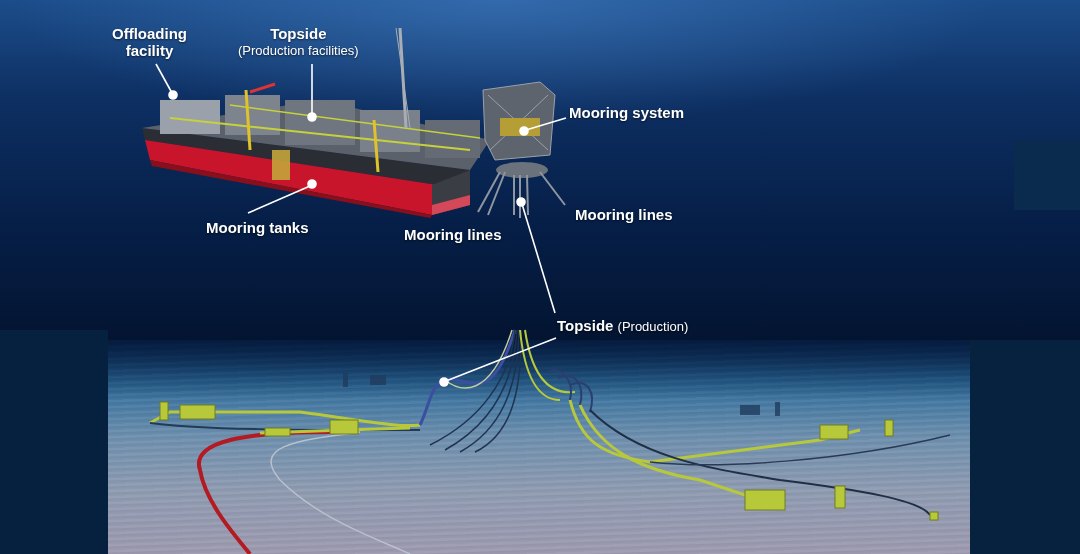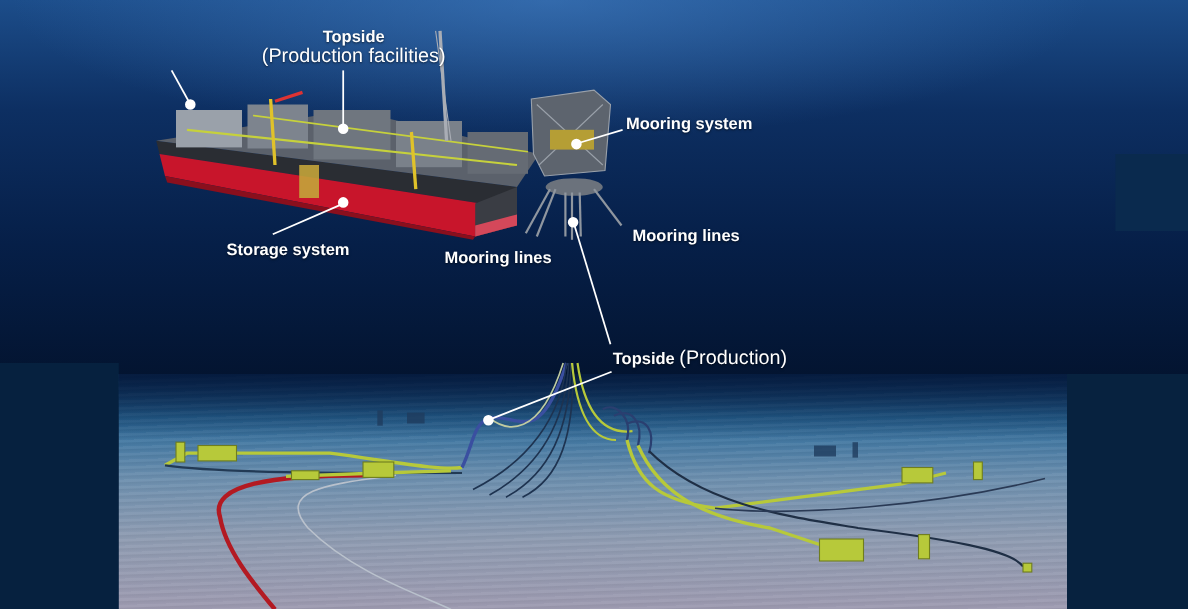--- a/index.html
+++ b/index.html
@@ -39,21 +39,21 @@
     background: linear-gradient(180deg, rgba(4,24,58,0.9), rgba(4,24,58,0));
   }
   svg.art { position: absolute; left: 0; top: 0; }
 
   .label {
     position: absolute; color: #ffffff; font-weight: bold;
     font-size: 15px; line-height: 17px;
     text-shadow: 0 1px 2px rgba(0,0,0,0.6);
     white-space: nowrap;
   }
-  .label .sub { font-weight: normal; font-size: 18px; }
+  .label .sub { font-weight: normal; font-size: 13px; }
   .center { text-align: center; }
 </style>
 </head>
 <body>
 
 <div class="scene">
   <div class="water"></div>
   <div class="panel-right2"></div>
   <div class="panel-left"></div>
   <div class="panel-right"></div>
@@ -171,31 +171,35 @@
       <circle cx="524" cy="131" r="4"></circle>
       <line x1="248" y1="213" x2="310" y2="186"></line>
       <circle cx="312" cy="184" r="4"></circle>
       <line x1="555" y1="313" x2="522" y2="204"></line>
       <circle cx="521" cy="202" r="4"></circle>
       <line x1="556" y1="338" x2="446" y2="381"></line>
       <circle cx="444" cy="382" r="4"></circle>
     </g>
   </svg>
 
+  <div class="label center" style="left:112px; top:25px;">
+    <div>Offloading</div>
+    <div>facility</div>
+  </div>
 
   <div class="label center" style="left:238px; top:25px;">
     <div>Topside</div>
     <div class="sub">(Production facilities)</div>
   </div>
 
   <div class="label" style="left:569px; top:104px;text-align:right;">Mooring system</div>
 
   <div class="label" style="left:575px; top:206px;">Mooring lines</div>
 
-  <div class="label" style="left:206px; top:219px;">Storage system</div>
+  <div class="label" style="left:206px; top:219px;">Mooring tanks</div>
 
   <div class="label" style="left:404px; top:226px;">Mooring lines</div>
 
   <div class="label" style="left:557px; top:317px;">
     <span>Topside</span>
     <span class="sub">(Production)</span>
   </div>
 </div>
 
 </body></html>

